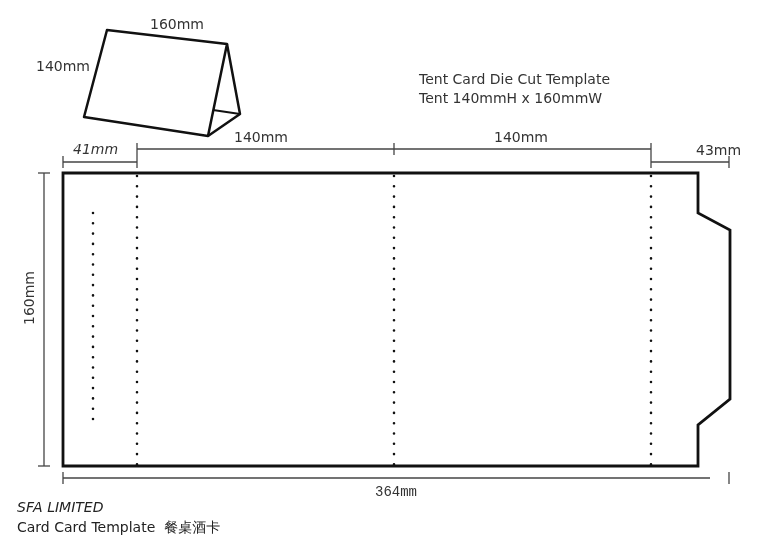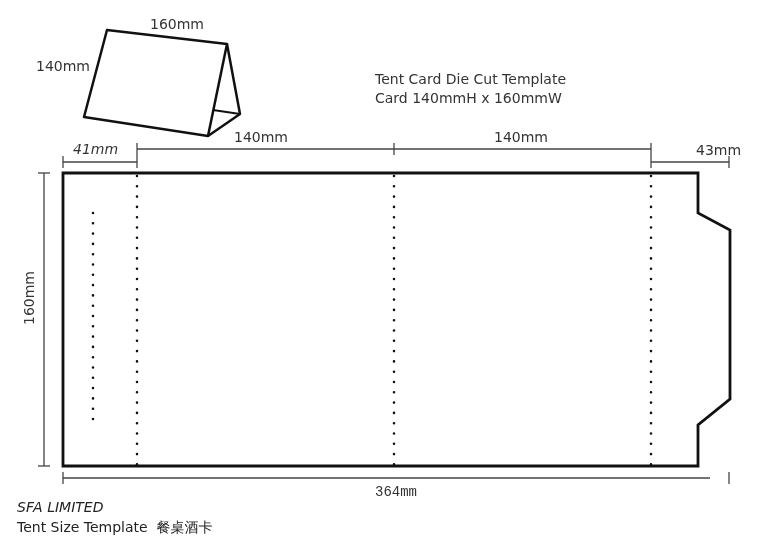--- a/index.html
+++ b/index.html
@@ -1,20 +1,20 @@
 <!DOCTYPE html>
 <html><head>
 <meta charset="utf-8">
 <style>
   html, body { margin: 0; padding: 0; background: #ffffff; }
   body { width: 768px; height: 544px; position: relative; overflow: hidden;
          font-family: "DejaVu Sans", sans-serif; color: #222; }
   svg { position: absolute; left: 0; top: 0; }
   .lbl { position: absolute; font-size: 14px; color: #333; white-space: nowrap; }
-  .title { position: absolute; font-size: 14px; color: #333; line-height: 19px; white-space: nowrap; }
+  .title { position: absolute; font-size: 14px; color: #333; line-height: 19px; white-space: nowrap; margin-left: 44px; }
   .footer { position: absolute; font-size: 14px; color: #222; line-height: 20px; white-space: nowrap; }
   .vlbl { position: absolute; font-size: 14px; color: #333; transform: rotate(-90deg); transform-origin: center; white-space: nowrap; }
 </style>
 </head>
 <body>
 
 <svg width="768" height="544">
 
   <g fill="none" stroke="#111" stroke-width="2.5" stroke-linejoin="round">
     <polygon points="107,30 227,44 208,136 84,117"></polygon>
@@ -52,25 +52,25 @@
     <line x1="394" y1="176" x2="394" y2="466"></line>
     <line x1="651" y1="176" x2="651" y2="466"></line>
     <line x1="93" y1="213" x2="93" y2="422"></line>
   </g>
 </svg>
 
 <div class="lbl" style="left:150px; top:16px;">160mm</div>
 <div class="lbl" style="left:36px; top:58px;">140mm</div>
 
 <div class="title" style="left:375px; top:70px;">Tent Card Die Cut Template</div>
-<div class="title" style="left:375px; top:89px;">Card 140mmH x 160mmW</div>
+<div class="title" style="left:375px; top:89px;">Tent 140mmH x 160mmW</div>
 
 <div class="lbl" style="left:73px; top:141px;font-style:italic;">41mm</div>
 <div class="lbl" style="left:234px; top:129px;">140mm</div>
 <div class="lbl" style="left:494px; top:129px;">140mm</div>
 <div class="lbl" style="left:696px; top:142px;">43mm</div>
 <div class="vlbl" style="left:2px; top:290px;">160mm</div>
 <div class="lbl" style="left:375px; top:484px;font-family:Liberation Mono, monospace;">364mm</div>
 
 <div class="footer" style="left:17px; top:497px;font-style:italic;">SFA LIMITED</div>
 <div class="footer" style="left:17px; top:517px;">
-  <span>Tent Size Template</span>&nbsp;&nbsp;<span>餐桌酒卡</span>
+  <span>Card Card Template</span>&nbsp;&nbsp;<span>餐桌酒卡</span>
 </div>
 
 </body></html>

